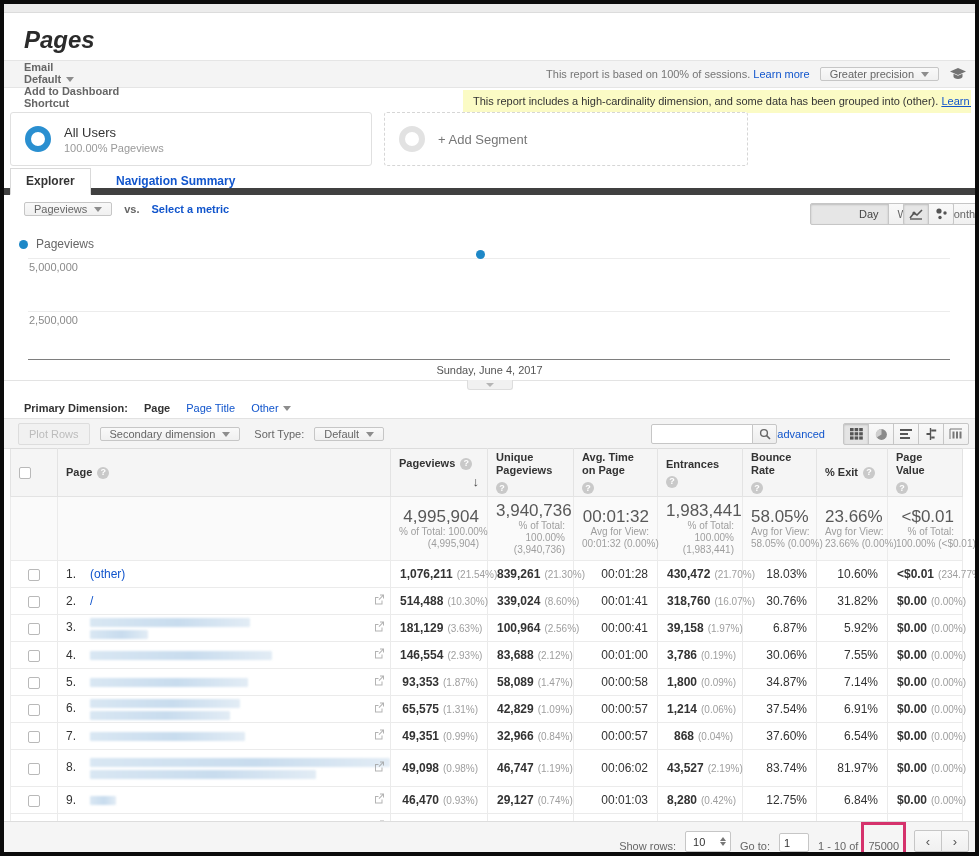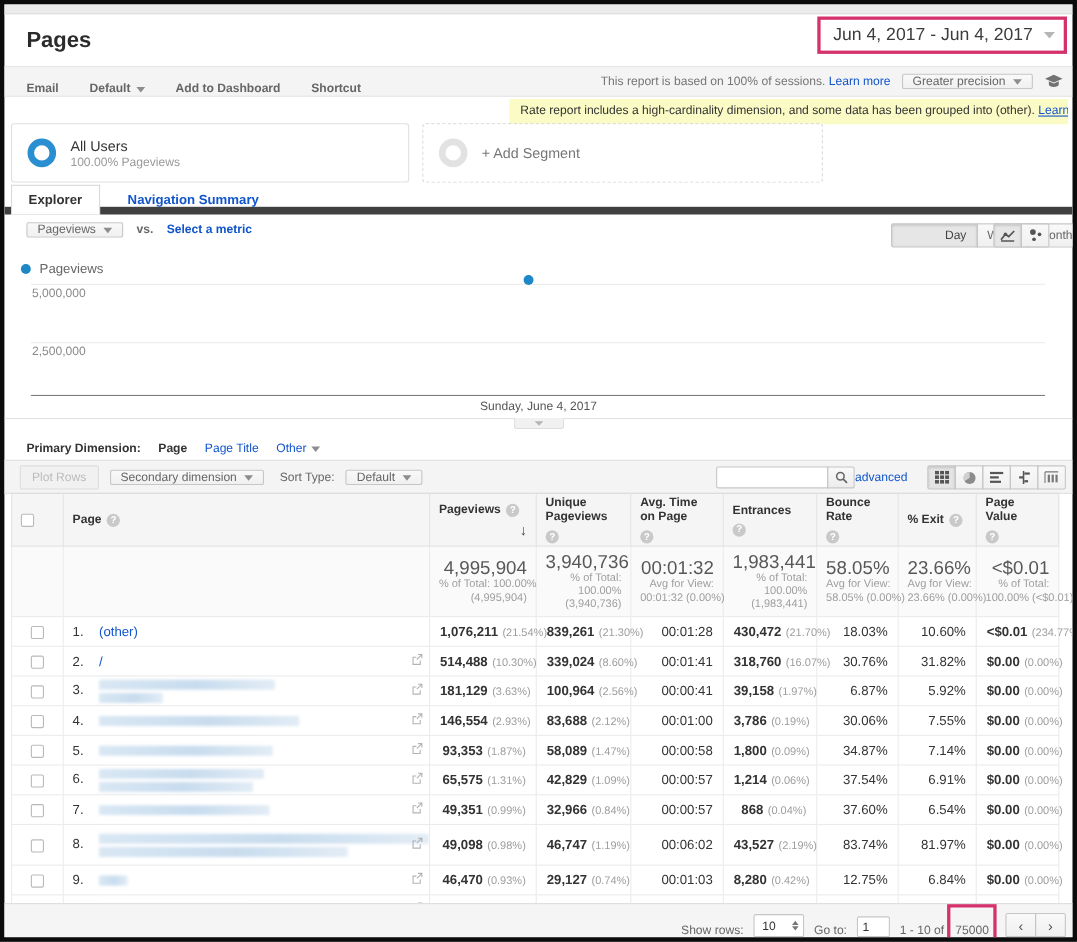--- a/index.html
+++ b/index.html
@@ -1,27 +1,27 @@
 <!DOCTYPE html>
 <html><head>
 <meta charset="utf-8">
 <style>
   html,body{margin:0;padding:0;background:#222;}
   *{box-sizing:border-box;}
   .screen{position:relative;width:979px;height:856px;background:#0b0b0b;font-family:"Liberation Sans",sans-serif;}
   .frame{position:absolute;left:4px;top:4px;width:971px;height:848px;background:#fff;overflow:hidden;}
   .topstrip{position:absolute;left:0;top:0;width:100%;height:9px;background:#ececec;border-bottom:1px solid #dcdcdc;}
 
-  .page-title{position:absolute;left:20px;top:22px;font-size:20px;font-weight:bold;color:#2b2b2b;}
+  .page-title{position:absolute;left:20px;top:22px;font-size:24px;font-weight:bold;color:#2b2b2b;font-style:italic;}
   .date-box{position:absolute;right:5px;top:11px;height:34px;border:3px solid #d5326c;display:flex;align-items:center;gap:10px;padding:0 8px 0 12px;background:#fff;cursor:pointer;}
   .date-text{font-size:16px;color:#3c3c3c;}
   .tri-down{width:0;height:0;border-left:5px solid transparent;border-right:5px solid transparent;border-top:6px solid #b5b5b5;}
 
   .actionbar{position:absolute;left:0;top:56px;width:100%;height:28px;background:#f4f4f4;border-top:1px solid #e5e5e5;border-bottom:1px solid #e5e5e5;}
-  .ab-left{position:absolute;left:20px;top:0;height:100%;display:flex;align-items:flex-end;gap:28px;}
+  .ab-left{position:absolute;left:20px;top:0;height:100%;display:flex;align-items:flex-start;flex-direction:column;}
   .ab-item{font-size:11px;font-weight:bold;color:#666;cursor:pointer;display:flex;align-items:center;gap:5px;}
   .ab-right{position:absolute;right:8px;top:0;height:100%;display:flex;align-items:center;gap:10px;}
   .ab-note{font-size:11px;color:#757575;}
   .ab-note a{color:#15c;text-decoration:none;}
   .gbtn{display:inline-flex;align-items:center;gap:7px;height:14px;padding:0 9px;background:linear-gradient(#f9f9f9,#f0f0f0);border:1px solid #c6c6c6;border-radius:2px;font-size:11px;color:#666;cursor:pointer;white-space:nowrap;}
   .smalltri{width:0;height:0;border-left:4px solid transparent;border-right:4px solid transparent;border-top:5px solid #8d8d8d;}
 
   .banner{position:absolute;top:86px;right:4px;width:508px;height:23px;background:#fbfbc5;font-size:11px;color:#333;line-height:23px;padding:0 10px;white-space:nowrap;overflow:hidden;}
   .banner a{color:#15c;text-decoration:underline;}
 
@@ -126,24 +126,20 @@
 </style>
 </head>
 <body>
 
 <div class="screen">
   <div class="frame">
     <div class="topstrip"></div>
 
     <div class="page-title">Pages</div>
 
-    <div class="date-box">
-      <span class="date-text">Jun 4, 2017 - Jun 4, 2017</span>
-      <span class="tri-down"></span>
-    </div>
 
     <div class="actionbar">
       <div class="ab-left">
         <span class="ab-item">
             <span>Email</span>
           </span>
         <span class="ab-item">
             <span>Default</span>
             <span class="smalltri"></span>
           </span>
@@ -162,21 +158,21 @@
           </span>
         <span style="display:flex;">
           <svg width="18" height="14" viewBox="0 0 18 14">
               <path d="M9 1 L17 4.5 L9 8 L1 4.5 Z" fill="#737373"></path>
               <path d="M4.5 6.8 v3 c0 1.2 2 2.2 4.5 2.2 s4.5-1 4.5-2.2 v-3 L9 8.8 Z" fill="#737373"></path>
             </svg>
         </span>
       </div>
     </div>
 
-    <div class="banner"><span>Rate report includes a high-cardinality dimension, and some data has been grouped into (other). </span><a>Learn More</a></div>
+    <div class="banner"><span>This report includes a high-cardinality dimension, and some data has been grouped into (other). </span><a>Learn More</a></div>
 
     <div class="seg-card seg-all">
       <span class="donut"></span>
       <span>
         <div class="seg-title">All Users</div>
         <div class="seg-sub">100.00% Pageviews</div>
       </span>
     </div>
     <div class="seg-card seg-add">
       <span class="donut gray"></span>

